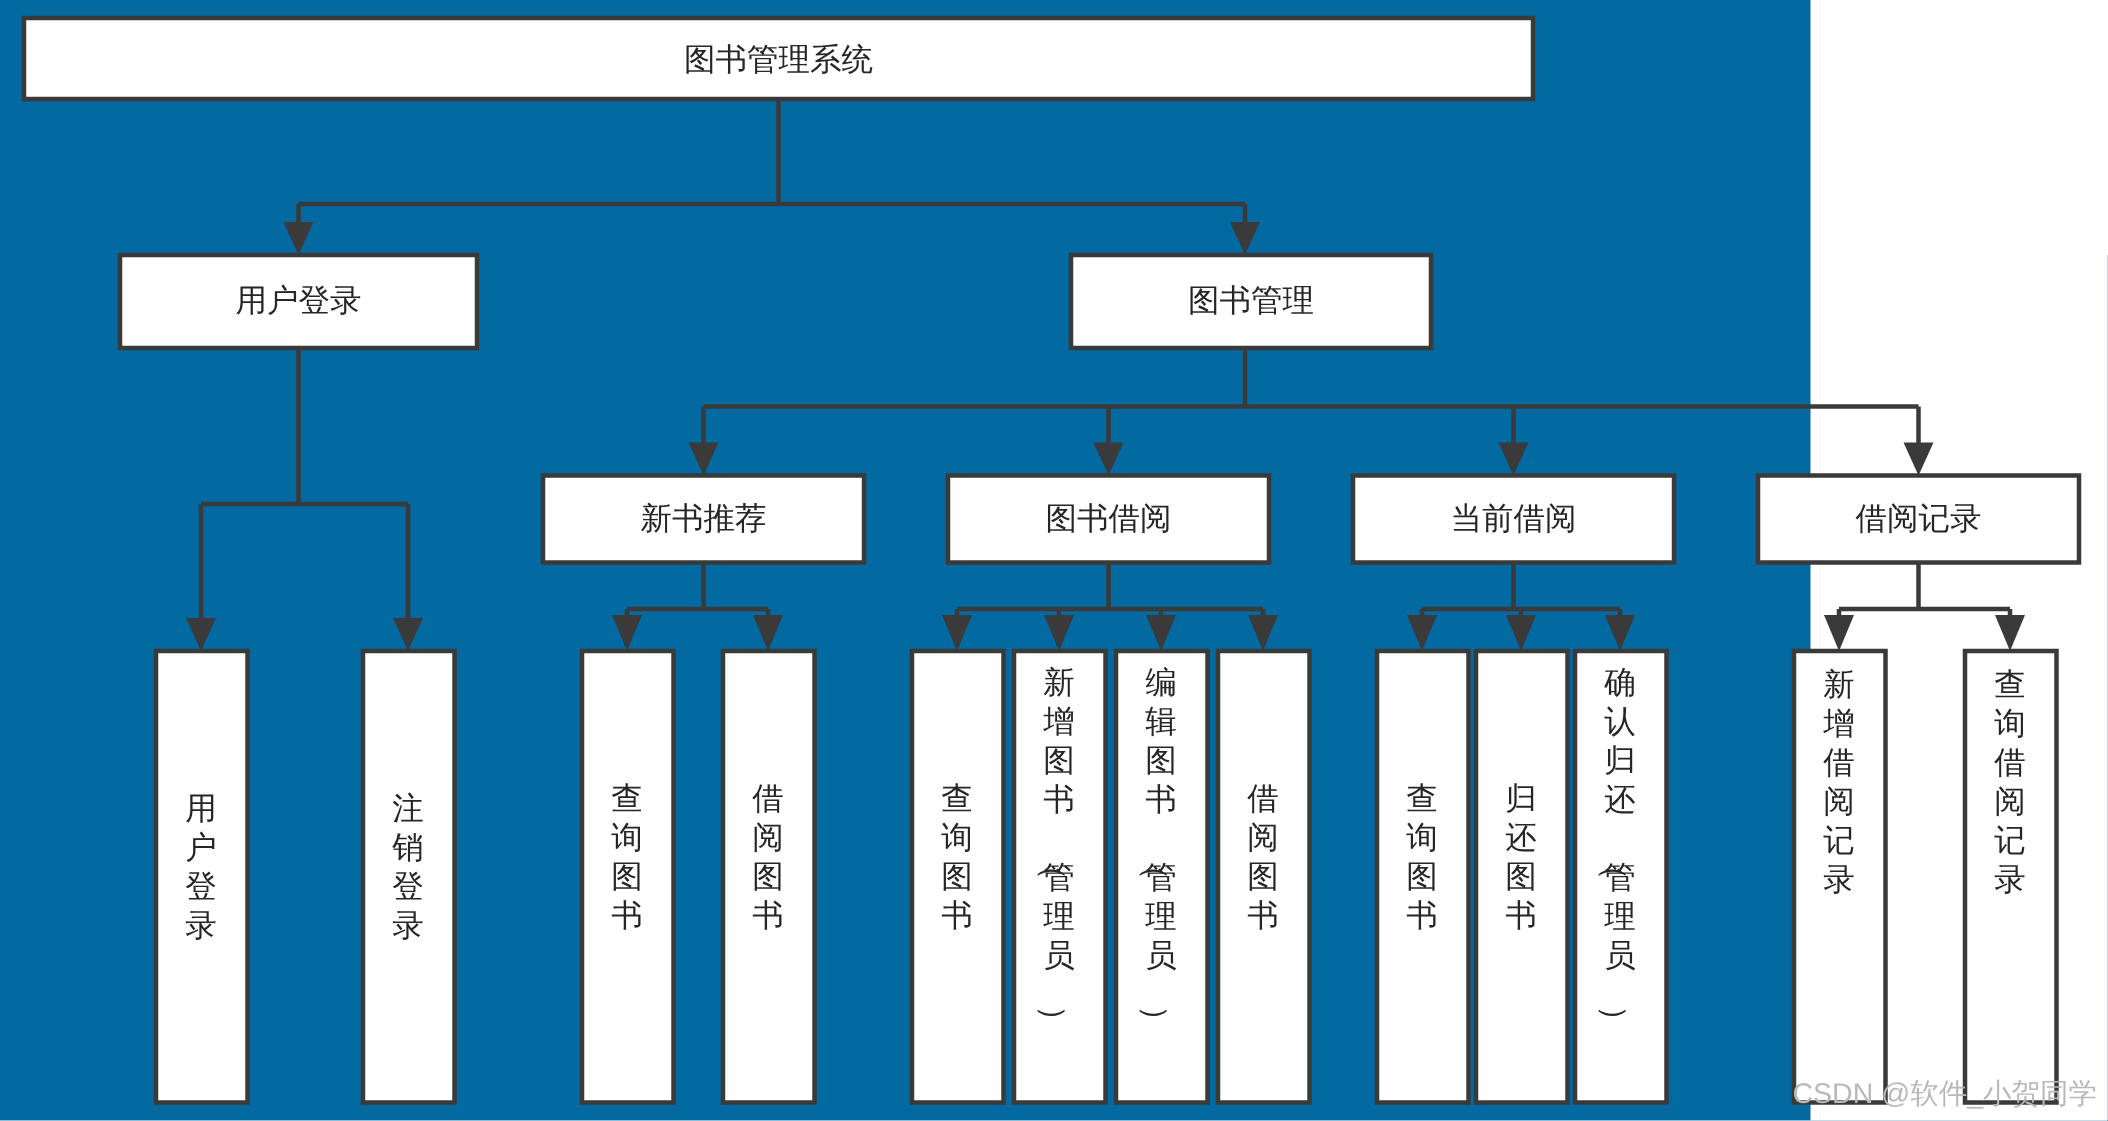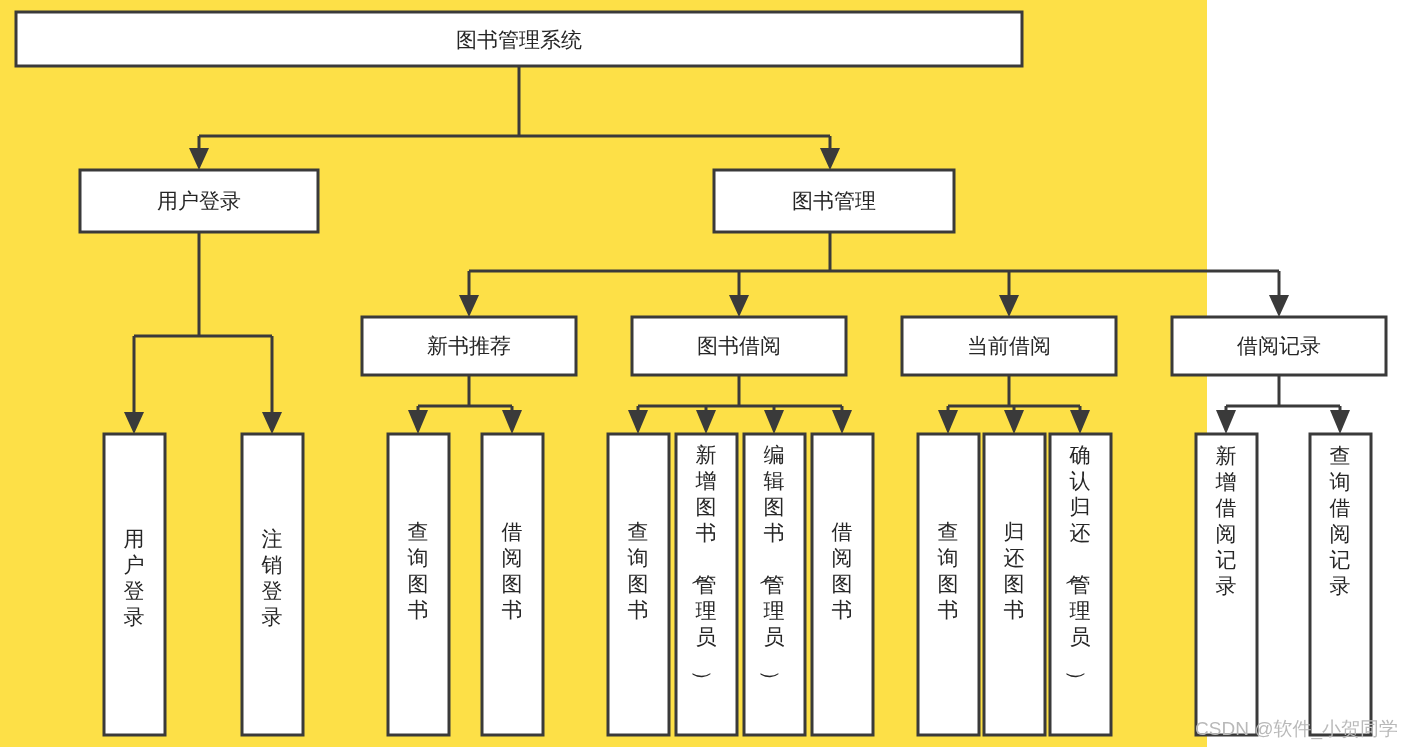--- a/index.html
+++ b/index.html
@@ -10,21 +10,21 @@
   body {
     width: 1405px;
     height: 747px;
     font-family: "Liberation Sans", "DejaVu Sans", sans-serif;
     overflow: hidden;
   }
   #diagram-root {
     position: relative;
     width: 1207px;
     height: 747px;
-    background: #fde047;
+    background: #0369a1;
   }
   svg#flow-svg {
     position: absolute;
     left: 0;
     top: 0;
     width: 1405px;
     height: 747px;
   }
   .node-box {
     fill: #ffffff;

